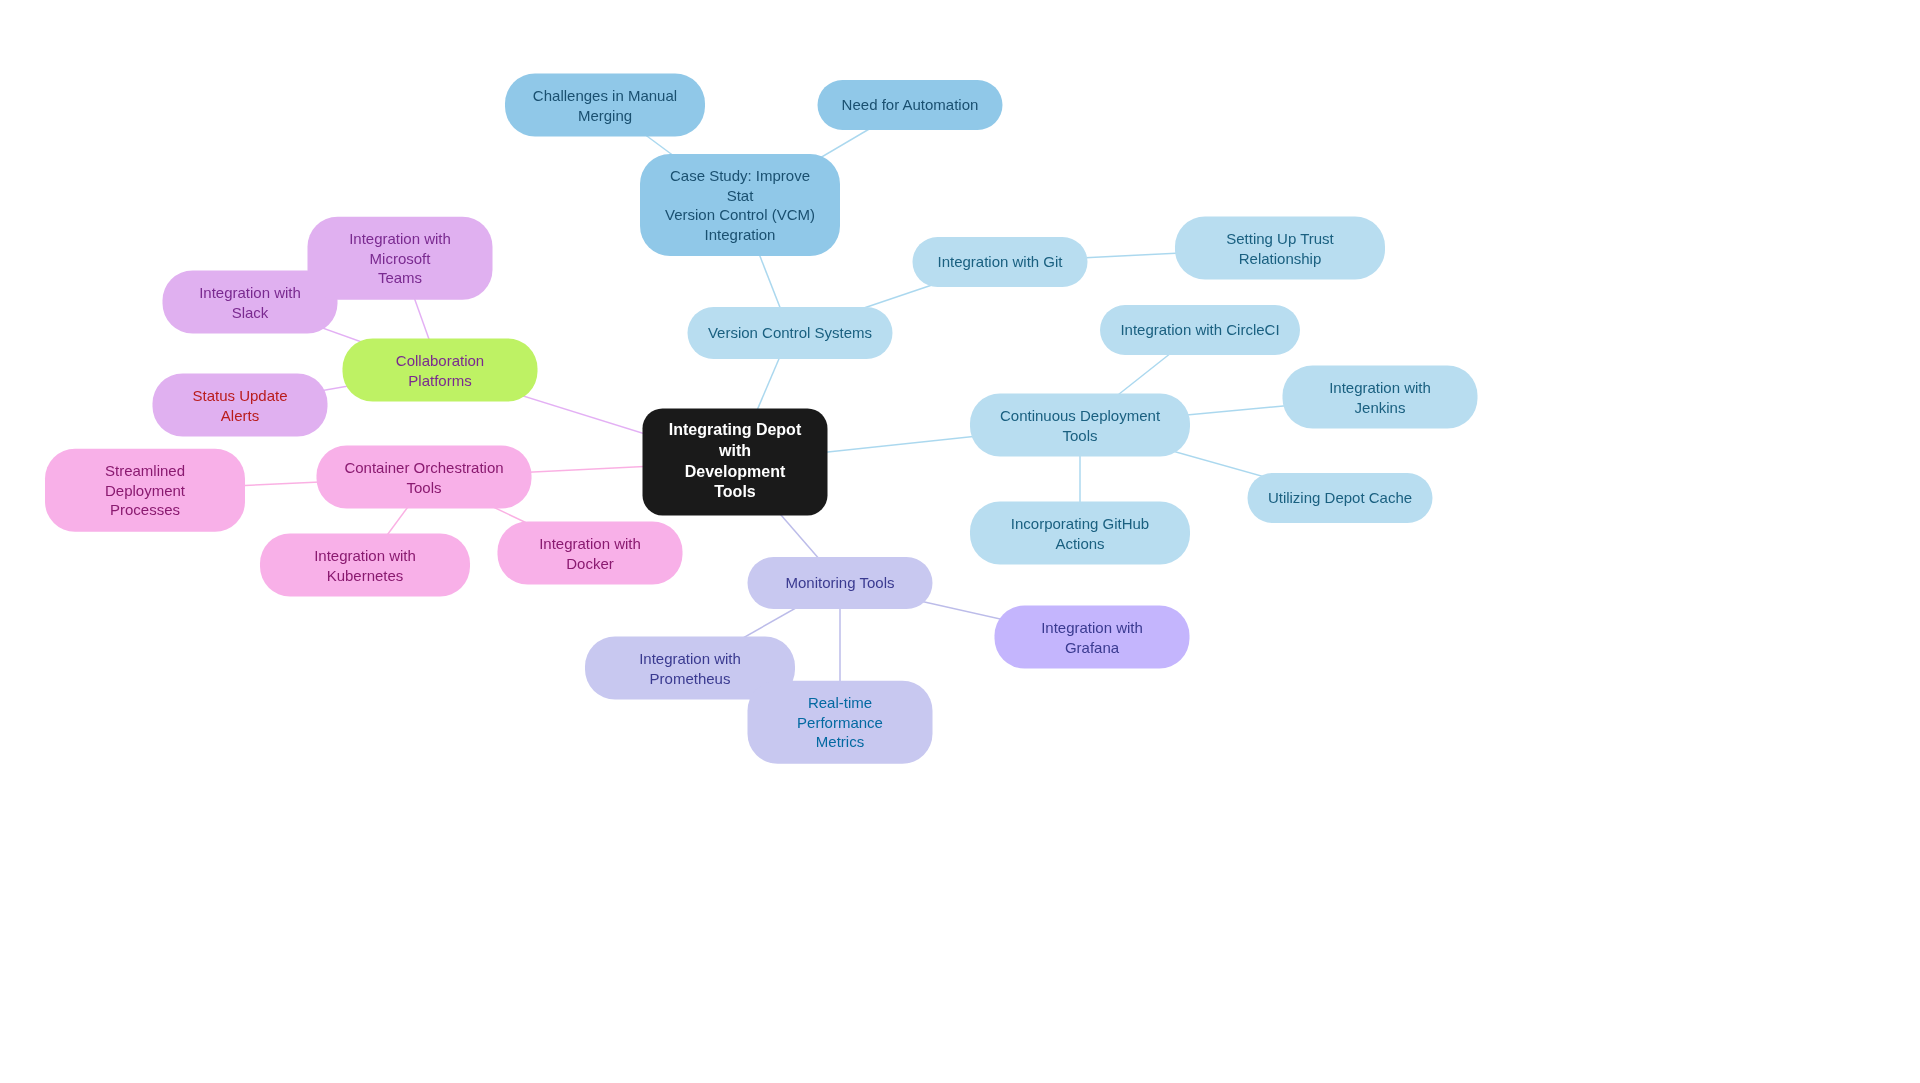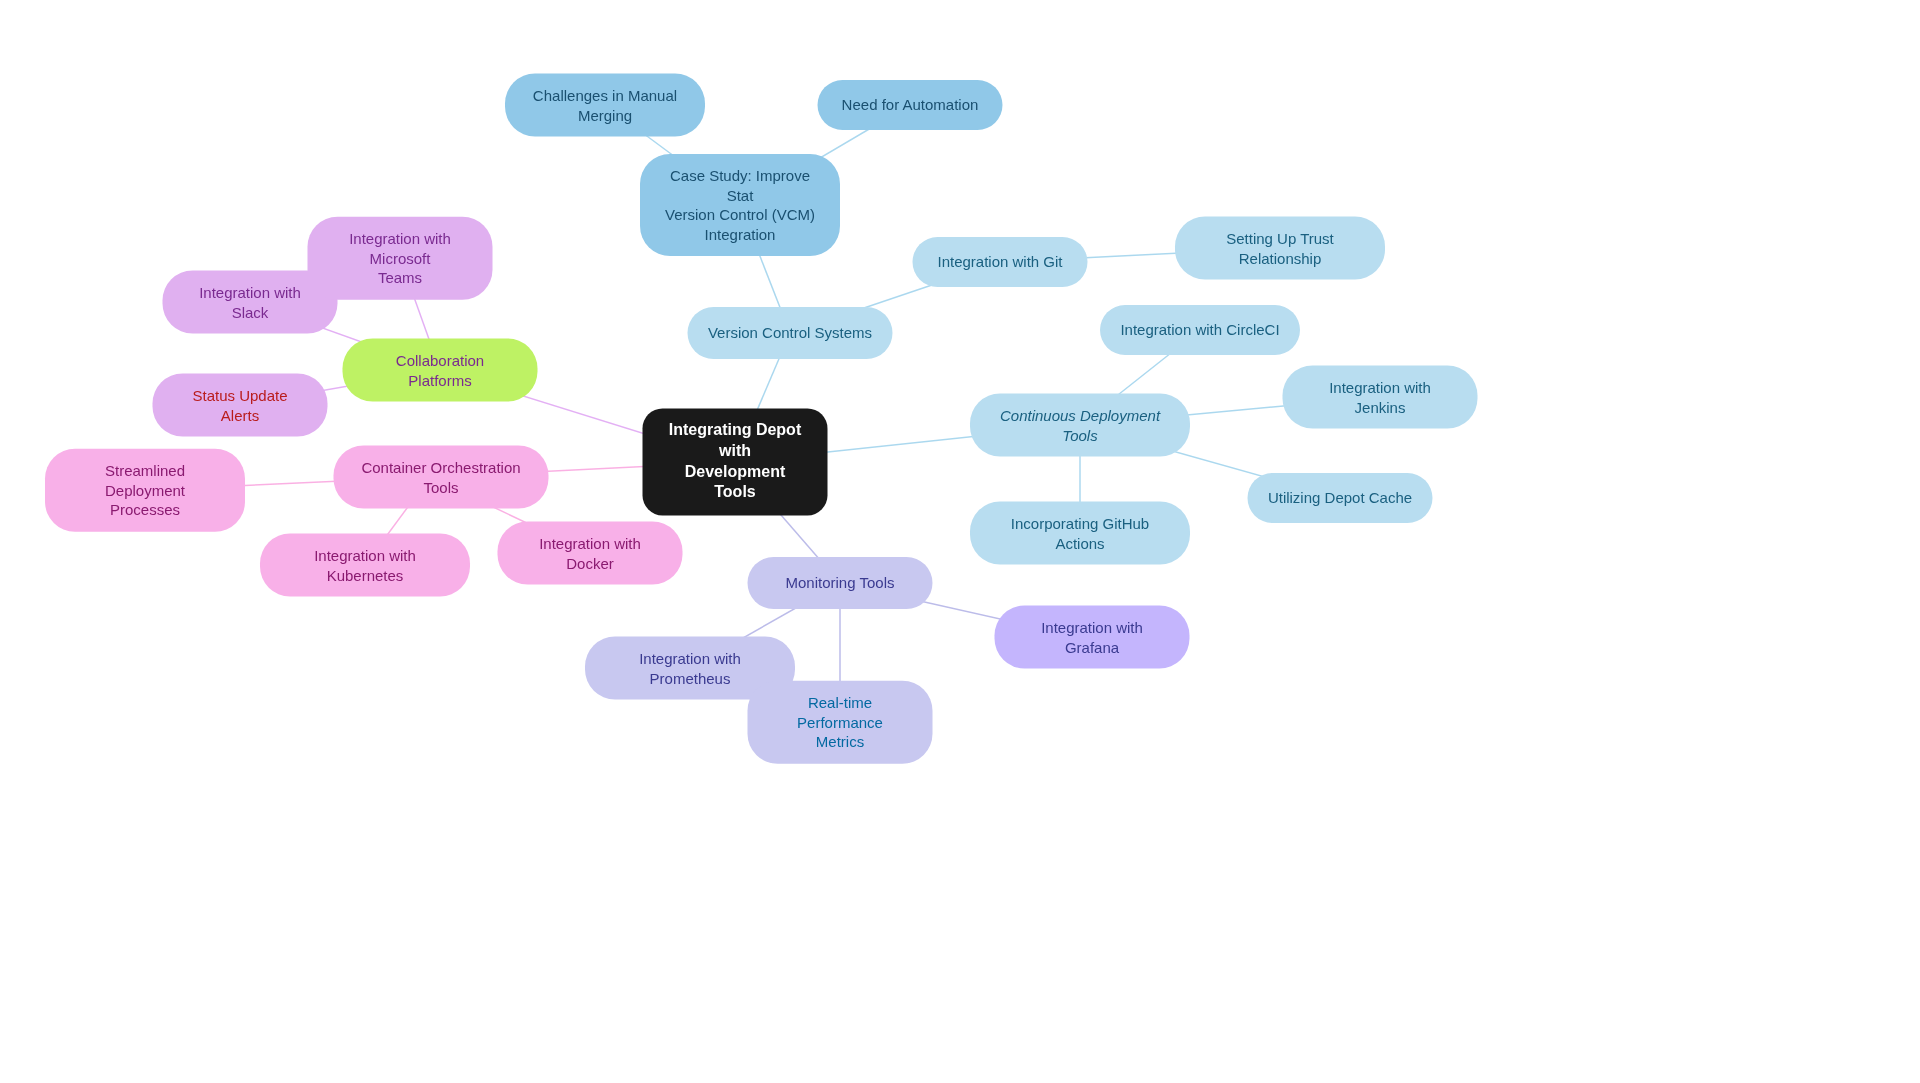--- a/index.html
+++ b/index.html
@@ -89,21 +89,21 @@
       <div class="node" style="left: 1000px; top: 262px; background-color: rgb(184, 221, 240); color: rgb(26, 96, 128); width: 175px; min-height: 50px;">
         <span style="white-space: pre-line;">Integration with Git</span>
       </div>
       <div class="node" style="left: 1280px; top: 248px; background-color: rgb(184, 221, 240); color: rgb(26, 96, 128); width: 210px; min-height: 52px;">
         <span style="white-space: pre-line;">Setting Up Trust Relationship</span>
       </div>
       <div class="node" style="left: 1200px; top: 330px; background-color: rgb(184, 221, 240); color: rgb(26, 96, 128); width: 200px; min-height: 50px;">
         <span style="white-space: pre-line;">Integration with CircleCI</span>
       </div>
       <div class="node" style="left: 1080px; top: 425px; background-color: rgb(184, 221, 240); color: rgb(26, 96, 128); width: 220px; min-height: 55px;">
-        <span style="white-space: pre-line; font-style: italic;">Continuous Deployment Tools</span>
+        <span style="white-space: pre-line;">Continuous Deployment Tools</span>
       </div>
       <div class="node" style="left: 1380px; top: 397px; background-color: rgb(184, 221, 240); color: rgb(26, 96, 128); width: 195px; min-height: 50px;">
         <span style="white-space: pre-line;">Integration with Jenkins</span>
       </div>
       <div class="node" style="left: 1340px; top: 498px; background-color: rgb(184, 221, 240); color: rgb(26, 96, 128); width: 185px; min-height: 50px;">
         <span style="white-space: pre-line;">Utilizing Depot Cache</span>
       </div>
       <div class="node" style="left: 1080px; top: 533px; background-color: rgb(184, 221, 240); color: rgb(26, 96, 128); width: 220px; min-height: 52px;">
         <span style="white-space: pre-line;">Incorporating GitHub Actions</span>
       </div>
@@ -113,21 +113,21 @@
       <div class="node" style="left: 1092px; top: 637px; background-color: #c4b5fd; color: rgb(58, 58, 144); width: 195px; min-height: 52px;">
         <span style="white-space: pre-line;">Integration with Grafana</span>
       </div>
       <div class="node" style="left: 690px; top: 668px; background-color: rgb(200, 200, 240); color: rgb(58, 58, 144); width: 210px; min-height: 52px;">
         <span style="white-space: pre-line;">Integration with Prometheus</span>
       </div>
       <div class="node" style="left: 840px; top: 722px; background-color: rgb(200, 200, 240); color: #0369a1; width: 185px; min-height: 65px;">
         <span style="white-space: pre-line;">Real-time Performance
 Metrics</span>
       </div>
-      <div class="node" style="left: 441px; top: 477px; background-color: rgb(248, 176, 232); color: rgb(138, 26, 112); width: 215px; min-height: 55px;">
+      <div class="node" style="left: 424px; top: 477px; background-color: rgb(248, 176, 232); color: rgb(138, 26, 112); width: 215px; min-height: 55px;">
         <span style="white-space: pre-line;">Container Orchestration Tools</span>
       </div>
       <div class="node" style="left: 590px; top: 553px; background-color: rgb(248, 176, 232); color: rgb(138, 26, 112); width: 185px; min-height: 50px;">
         <span style="white-space: pre-line;">Integration with Docker</span>
       </div>
       <div class="node" style="left: 365px; top: 565px; background-color: rgb(248, 176, 232); color: rgb(138, 26, 112); width: 210px; min-height: 50px;">
         <span style="white-space: pre-line;">Integration with Kubernetes</span>
       </div>
       <div class="node" style="left: 145px; top: 490px; background-color: rgb(248, 176, 232); color: rgb(138, 26, 112); width: 200px; min-height: 65px;">
         <span style="white-space: pre-line;">Streamlined Deployment

